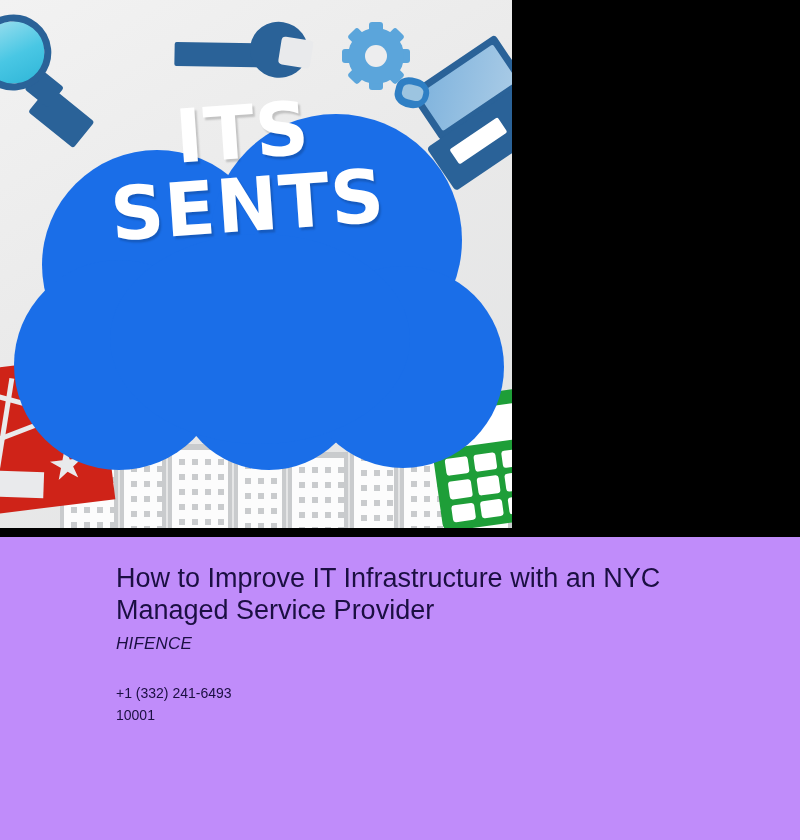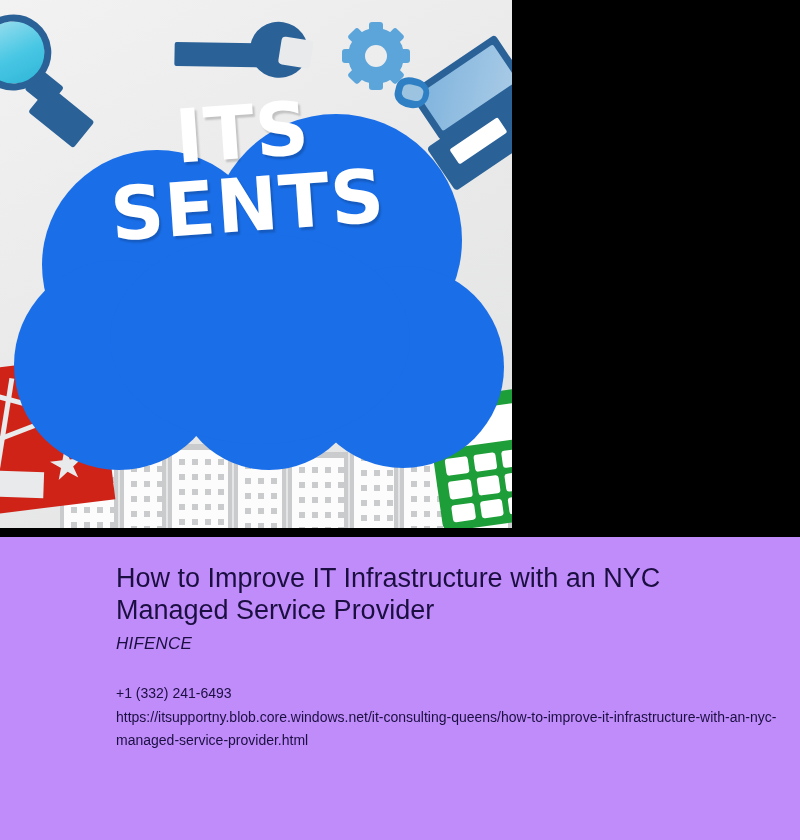--- a/index.html
+++ b/index.html
@@ -435,16 +435,16 @@
 
 </div>
 
 <div id="panel">
   <div class="inner">
     <h1 class="title">How to Improve IT Infrastructure with an NYC Managed Service Provider</h1>
     <p class="brand">HIFENCE</p>
 
     <div class="contact">
       <div>+1 (332) 241-6493</div>
-      <div class="url">https://itsupportny.blob.core.windows.net/it-consulting-queens/how-to-improve-it-infrastructure-with-an-nyc-managed-service-provider.html</div>
+      <div>10001</div>
     </div>
   </div>
 </div>
 
 </body></html>

